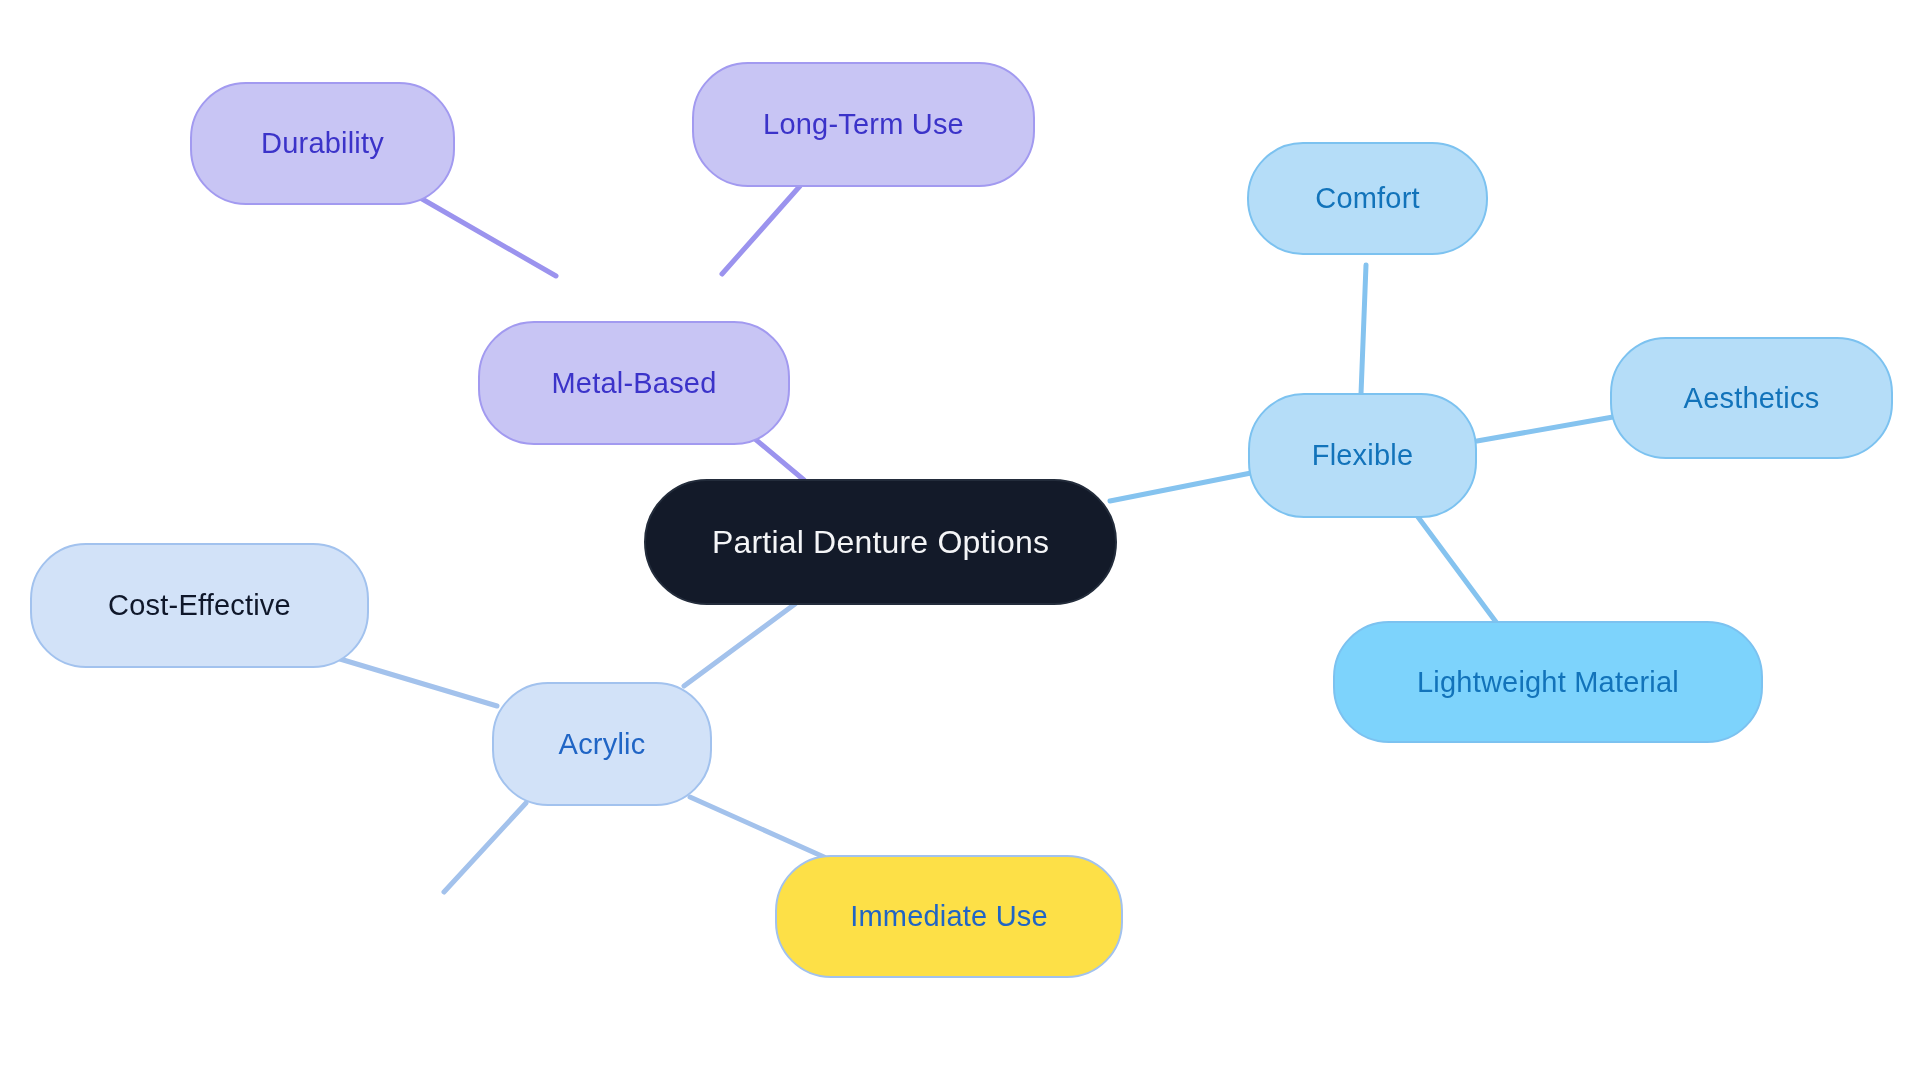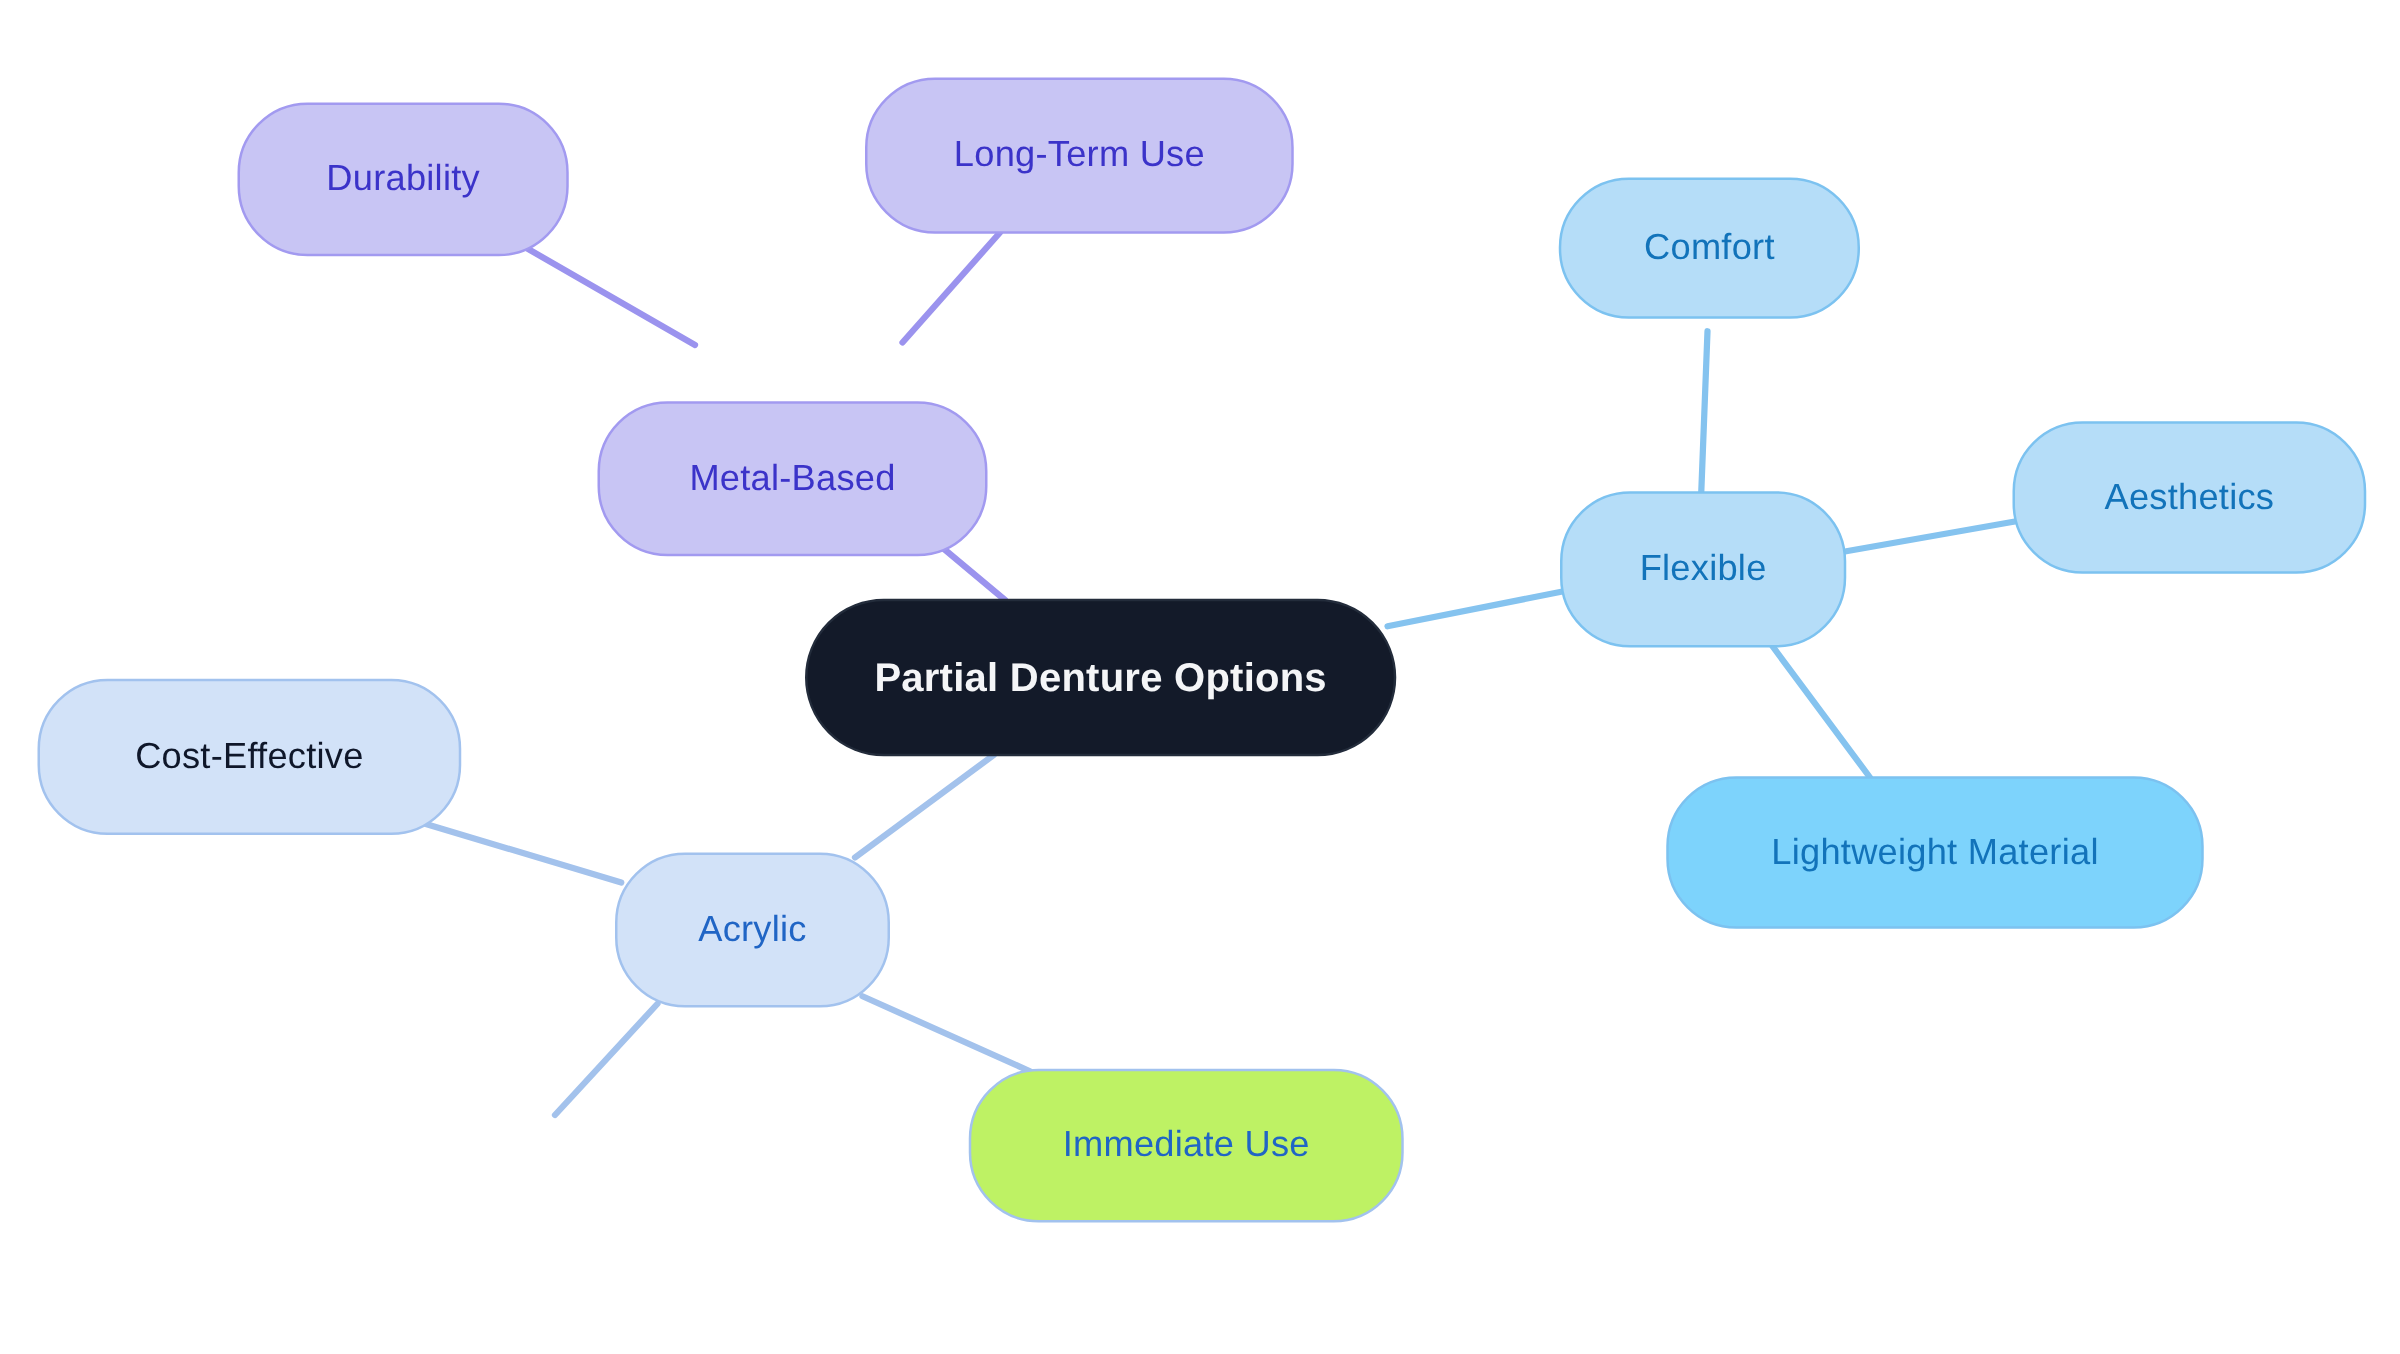--- a/index.html
+++ b/index.html
@@ -62,21 +62,21 @@
       <line x1="1110" y1="501" x2="1251" y2="473" stroke="#85c3ef" stroke-width="5" stroke-linecap="round"></line>
       <line x1="1366" y1="265" x2="1361" y2="394" stroke="#85c3ef" stroke-width="5" stroke-linecap="round"></line>
       <line x1="1477" y1="441" x2="1613" y2="417" stroke="#85c3ef" stroke-width="5" stroke-linecap="round"></line>
       <line x1="1418" y1="517" x2="1496" y2="622" stroke="#85c3ef" stroke-width="5" stroke-linecap="round"></line>
       <line x1="795" y1="604" x2="684" y2="686" stroke="#a3c2ec" stroke-width="5" stroke-linecap="round"></line>
       <line x1="340" y1="659" x2="497" y2="706" stroke="#a3c2ec" stroke-width="5" stroke-linecap="round"></line>
       <line x1="526" y1="803" x2="444" y2="892" stroke="#a3c2ec" stroke-width="5" stroke-linecap="round"></line>
       <line x1="690" y1="797" x2="824" y2="857" stroke="#a3c2ec" stroke-width="5" stroke-linecap="round"></line>
     </svg>
   <div id="node-layer">
-      <div class="node root" style="left: 644px; top: 479px; width: 473px; height: 126px; background: rgb(19, 26, 41); border-color: rgb(35, 44, 59); color: rgb(244, 245, 247); font-weight: bold;">
+      <div class="node root" style="left: 644px; top: 479px; width: 473px; height: 126px; background: rgb(19, 26, 41); border-color: rgb(35, 44, 59); color: rgb(244, 245, 247);">
         <span>Partial Denture Options</span>
       </div>
       <div class="node" style="left: 478px; top: 273px; width: 312px; height: 124px; background: rgb(200, 197, 244); border-color: rgb(162, 154, 240); color: rgb(59, 51, 201); margin-top: 48px;">
         <span>Metal-Based</span>
       </div>
       <div class="node" style="left: 190px; top: 82px; width: 265px; height: 123px; background: rgb(200, 197, 244); border-color: rgb(162, 154, 240); color: rgb(59, 51, 201);">
         <span>Durability</span>
       </div>
       <div class="node" style="left: 692px; top: 62px; width: 343px; height: 125px; background: rgb(200, 197, 244); border-color: rgb(162, 154, 240); color: rgb(59, 51, 201);">
         <span>Long-Term Use</span>
@@ -92,17 +92,17 @@
       </div>
       <div class="node" style="left: 1333px; top: 621px; width: 430px; height: 122px; background: #7dd3fc; border-color: rgb(124, 194, 240); color: rgb(18, 115, 186);">
         <span>Lightweight Material</span>
       </div>
       <div class="node" style="left: 492px; top: 682px; width: 220px; height: 124px; background: rgb(210, 226, 248); border-color: rgb(162, 194, 238); color: rgb(32, 101, 197);">
         <span>Acrylic</span>
       </div>
       <div class="node" style="left: 30px; top: 543px; width: 339px; height: 125px; background: rgb(210, 226, 248); border-color: rgb(162, 194, 238); color: #0f172a;">
         <span>Cost-Effective</span>
       </div>
-      <div class="node" style="left: 775px; top: 855px; width: 348px; height: 123px; background: #bef264; border-color: rgb(162, 194, 238); color: rgb(32, 101, 197);">
+      <div class="node" style="left: 775px; top: 855px; width: 348px; height: 123px; background: #fde047; border-color: rgb(162, 194, 238); color: rgb(32, 101, 197);">
         <span>Immediate Use</span>
       </div>
     </div>
 </div>
 
 </body></html>

